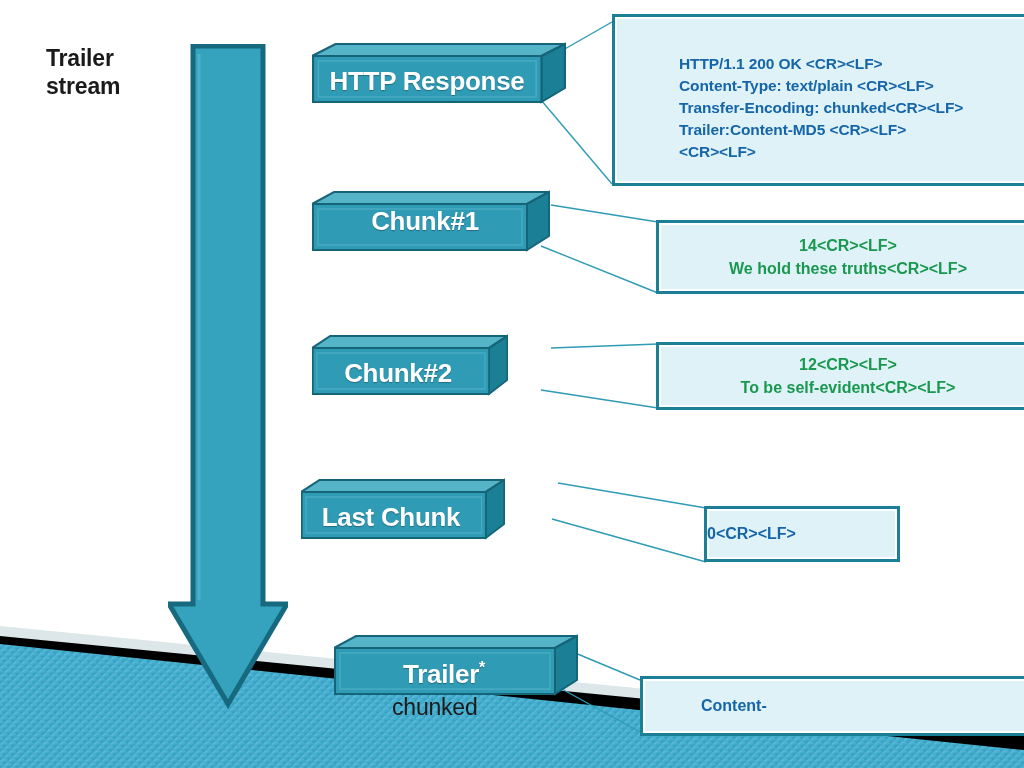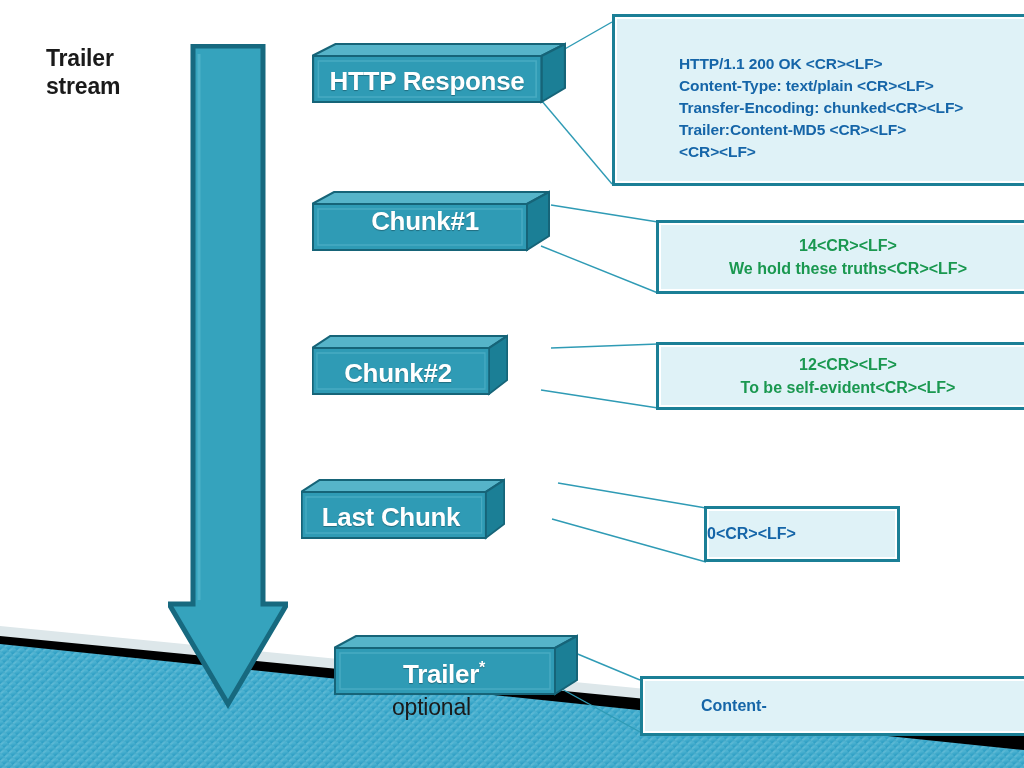--- a/index.html
+++ b/index.html
@@ -234,15 +234,15 @@
       <span>Trailer</span><sup>*</sup>
     </div>
   </div>
 
   <div class="callout trailer" style="left:640px; top:676px; width:400px; height:60px;">
     <div class="txt">
       <span>Content-</span><br>
     </div>
   </div>
 
-  <div class="optional">optional</div>
+  <div class="optional">chunked</div>
 
 </div>
 
 </body></html>

